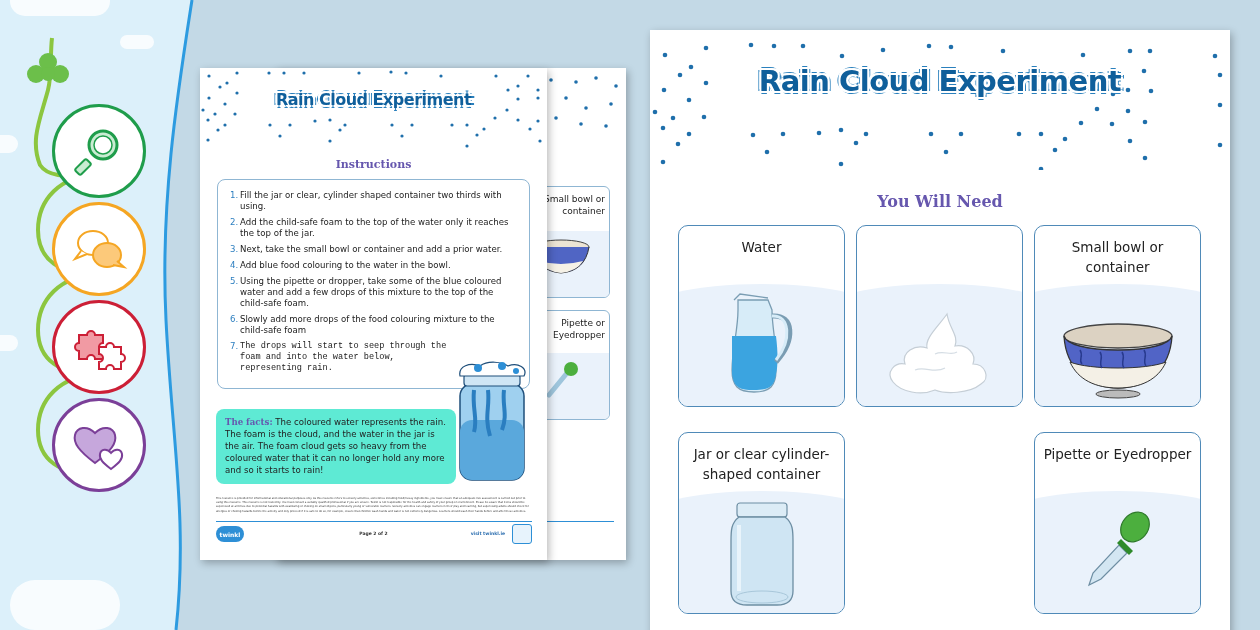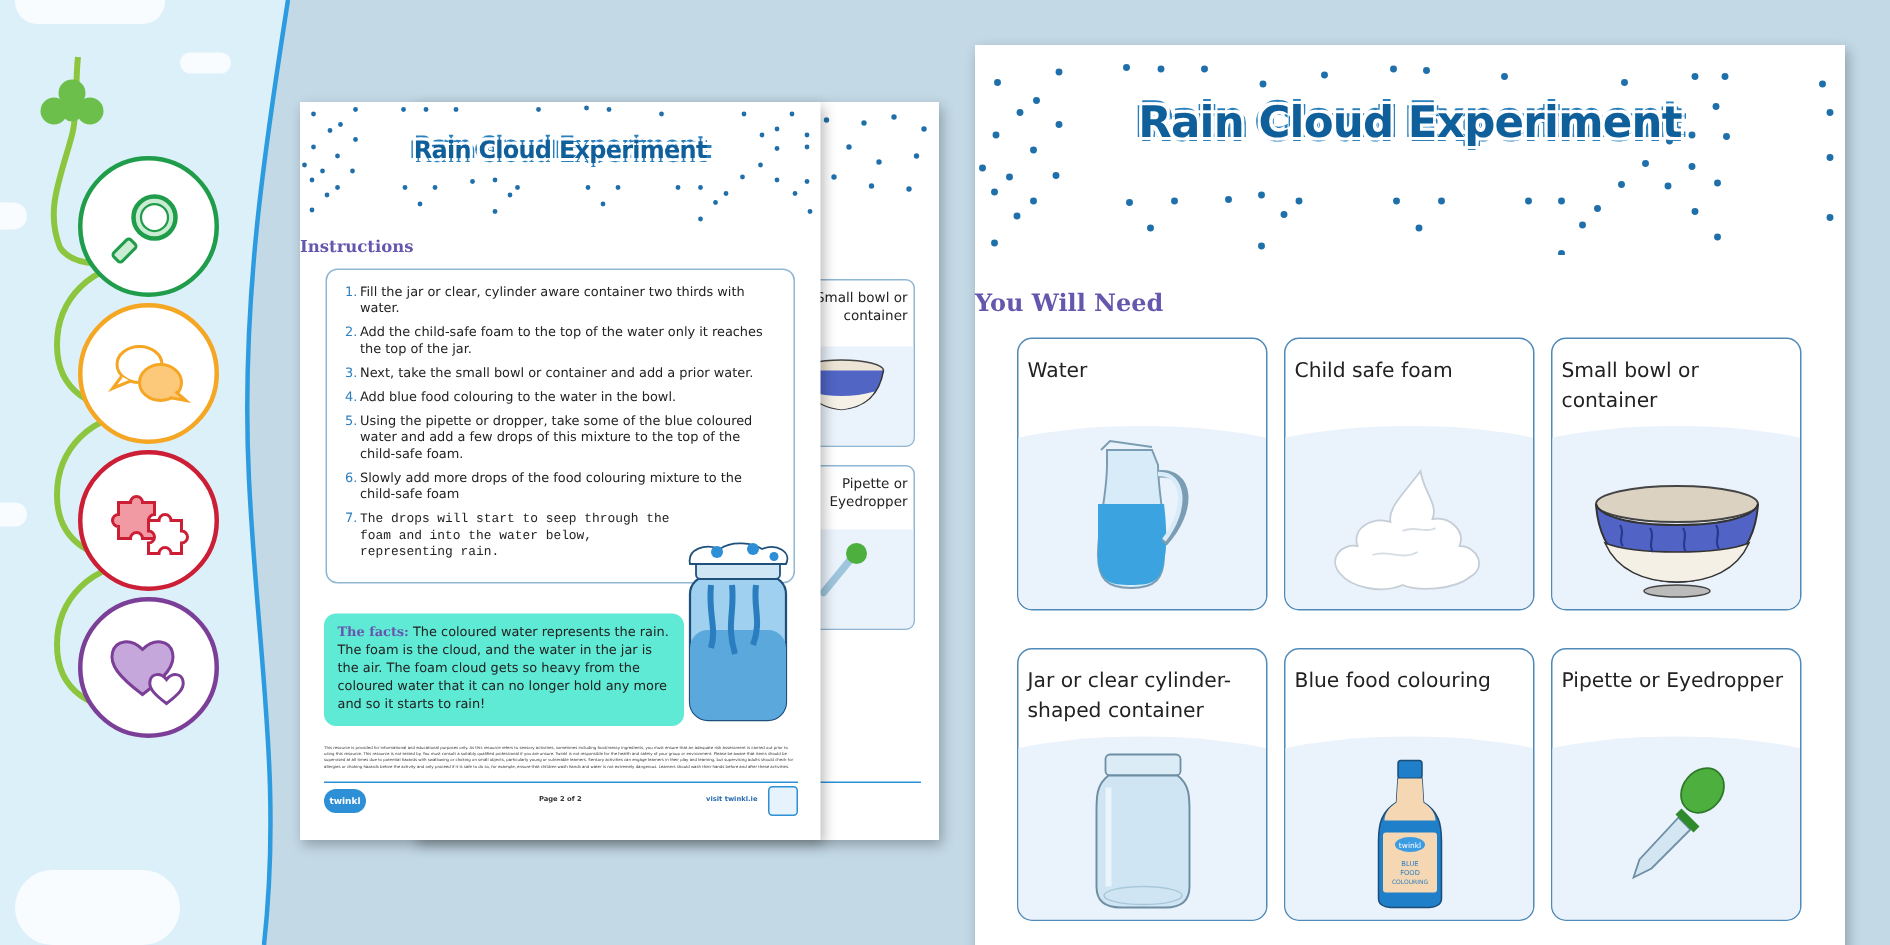--- a/index.html
+++ b/index.html
@@ -46,21 +46,21 @@
     color: #0f5f9b;
     text-shadow:
       -2px -2px 0 #fff, 2px -2px 0 #fff, -2px 2px 0 #fff, 2px 2px 0 #fff,
       -3px 0 0 #2a80bd, 3px 0 0 #2a80bd, 0 -3px 0 #2a80bd, 0 3px 0 #2a80bd;
     white-space: nowrap; letter-spacing: -0.5px;
   }
   .front-title { left: 0; right: 0; top: 22px; text-align: center; font-size: 16px; }
   .main-title { left: 0; right: 0; top: 34px; text-align: center; font-size: 29px; }
 
   .section-heading {
-    position: absolute; left: 0; right: 0; text-align: left;
+    position: absolute; left: 0; right: 0; text-align: center;
     color: #6657ae; font-weight: bold; font-family: "DejaVu Serif", serif;
   }
   .front-heading { top: 90px; font-size: 11px; }
   .main-heading { top: 162px; font-size: 16px; }
 
   .instr-box {
     position: absolute; left: 17px; top: 111px; width: 313px; height: 210px;
     border: 1px solid #8fb6d3; border-radius: 8px; padding: 10px 12px 0 12px;
   }
   .instr-list { list-style: none; font-size: 8.6px; line-height: 11px; color: #222; }
@@ -103,21 +103,21 @@
   
   .card {
     position: absolute; width: 167px; height: 182px;
     border: 1.3px solid #4f8ab8; border-radius: 10px; overflow: hidden; background: #fff;
   }
   .card-bg {
     position: absolute; left: -40px; right: -40px; top: 58px; height: 200px;
     background: #eaf2fb; border-radius: 50% 50% 0 0 / 30px 30px 0 0;
   }
   .card-label {
-    position: relative; margin-top: 11px;
+    position: relative; text-align: center; margin-top: 11px;
     font-size: 13.5px; line-height: 20px; color: #222; padding: 0 6px;
   }
   .card-illus { position: absolute; left: 0; right: 0; bottom: 6px; display: flex; justify-content: center; }
 </style>
 </head>
 <body>
 
 <div class="sky"></div>
 <svg class="sky-line" width="200" height="630">
   <path d="M192 0 C178 90 160 200 166 320 C172 440 188 520 176 630" fill="none" stroke="#2d9be0" stroke-width="3"></path>
@@ -258,21 +258,21 @@
         <circle cx="340" cy="73" r="1.6"></circle>
     </g>
   </svg>
   <div class="title-text front-title">Rain Cloud Experiment</div>
   <div class="section-heading front-heading">Instructions</div>
 
   <div class="instr-box">
     <ol class="instr-list">
       <li>
           <span class="instr-num">1.</span>
-          <span class="instr-text">Fill the jar or clear, cylinder aware container two thirds with water.</span>
+          <span class="instr-text">Fill the jar or clear, cylinder shaped container two thirds with using.</span>
         </li>
       <li>
           <span class="instr-num">2.</span>
           <span class="instr-text">Add the child-safe foam to the top of the water only it reaches the top of the jar.</span>
         </li>
       <li>
           <span class="instr-num">3.</span>
           <span class="instr-text">Next, take the small bowl or container and add a prior water.</span>
         </li>
       <li>
@@ -391,21 +391,20 @@
         <path d="M16 10 L46 10 L50 20 C50 40 56 60 54 80 C54 96 48 102 32 102 C16 102 10 96 10 80 C10 60 16 40 16 20 Z" fill="#d7ecf8" stroke="#7a9db3" stroke-width="1.3"></path>
         <path d="M10 46 L54 46 C56 62 56 76 54 84 C52 98 46 100 32 100 C18 100 12 98 10 84 Z" fill="#3ba4e0"></path>
         <path d="M50 26 C72 24 74 50 54 72" fill="none" stroke="#7a9db3" stroke-width="5"></path>
         <path d="M50 26 C68 25 70 50 54 70" fill="none" stroke="#d7ecf8" stroke-width="3"></path>
         <path d="M12 10 L18 4 L46 8" fill="none" stroke="#7a9db3" stroke-width="1.3"></path>
       </svg>
     </div>
   </div>
   <div class="card" style="left:206px;top:195px">
     <div class="card-bg"></div>
-    <div class="card-label">Child safe foam</div>
     <div class="card-illus">
       <svg width="110" height="96" viewBox="0 0 110 96">
         <path d="M8 78 C0 68 10 58 20 60 C16 48 30 40 42 44 C40 34 52 24 62 10 C64 24 74 32 70 42 C82 40 92 50 88 60 C100 60 106 74 96 80 C84 90 60 90 50 86 C36 92 16 88 8 78 Z" fill="#fff" stroke="#c5ced6" stroke-width="1.2"></path>
         <path d="M30 66 C40 62 50 70 60 64 M50 50 C58 46 66 52 72 48" fill="none" stroke="#d5dde4" stroke-width="1.2"></path>
       </svg>
     </div>
   </div>
   <div class="card" style="left:384px;top:195px">
     <div class="card-bg"></div>
     <div class="card-label">Small bowl or container</div>
@@ -425,37 +424,20 @@
     <div class="card-label">Jar or clear cylinder-shaped container</div>
     <div class="card-illus">
       <svg width="70" height="106" viewBox="0 0 70 106">
         <rect x="10" y="2" width="50" height="14" rx="3" fill="#dcecf6" stroke="#6d8ea3" stroke-width="1.2"></rect>
         <path d="M12 16 L58 16 C66 22 66 30 66 40 L66 90 C66 100 60 104 50 104 L20 104 C10 104 4 100 4 90 L4 40 C4 30 4 22 12 16 Z" fill="#cfe5f3" stroke="#6d8ea3" stroke-width="1.3"></path>
         <path d="M12 24 L12 90" stroke="#e9f4fb" stroke-width="4"></path>
         <ellipse cx="35" cy="96" rx="26" ry="6" fill="none" stroke="#a8c7da" stroke-width="1"></ellipse>
       </svg>
     </div>
   </div>
-  <div class="card" style="left:206px;top:402px">
-    <div class="card-bg"></div>
-    <div class="card-label">Blue food colouring</div>
-    <div class="card-illus">
-      <svg width="50" height="102" viewBox="0 0 50 102">
-        <rect x="17" y="2" width="16" height="12" rx="2" fill="#1f7fc8" stroke="#1a4e78" stroke-width="1"></rect>
-        <path d="M17 14 L33 14 L34 30 C44 36 46 44 46 56 L46 94 C46 98 42 100 38 100 L12 100 C8 100 4 98 4 94 L4 56 C4 44 6 36 16 30 Z" fill="#1f7fc8" stroke="#1a4e78" stroke-width="1"></path>
-        <path d="M17 14 L33 14 L34 30 C40 34 42 38 42 42 L8 42 C8 38 10 34 16 30 Z" fill="#f6d7b3"></path>
-        <rect x="7" y="50" width="36" height="40" rx="2" fill="#f6d7b3"></rect>
-        <ellipse cx="25" cy="58" rx="10" ry="5" fill="#3b9be3"></ellipse>
-        <text x="25" y="60" font-size="5" fill="#fff" text-anchor="middle" font-family="DejaVu Sans, sans-serif">twinkl</text>
-        <text x="25" y="72" font-size="4.5" fill="#2d7fc0" text-anchor="middle" font-family="DejaVu Sans, sans-serif">BLUE</text>
-        <text x="25" y="78" font-size="4.5" fill="#2d7fc0" text-anchor="middle" font-family="DejaVu Sans, sans-serif">FOOD</text>
-        <text x="25" y="84" font-size="4" fill="#2d7fc0" text-anchor="middle" font-family="DejaVu Sans, sans-serif">COLOURING</text>
-      </svg>
-    </div>
-  </div>
   <div class="card" style="left:384px;top:402px">
     <div class="card-bg"></div>
     <div class="card-label">Pipette or Eyedropper</div>
     <div class="card-illus" style="bottom:22px">
       <svg width="70" height="86" viewBox="0 0 70 86">
         <path d="M6 80 L10 68 L36 40 L44 48 L18 74 Z" fill="#d3e6f2" stroke="#6d8ea3" stroke-width="1.2"></path>
         <path d="M34 38 L46 50 L50 46 L38 34 Z" fill="#2e8a2a"></path>
         <ellipse cx="52" cy="22" rx="13" ry="16" transform="rotate(40 52 22)" fill="#4caf3e" stroke="#2e7a2a" stroke-width="1.2"></ellipse>
       </svg>
     </div>

